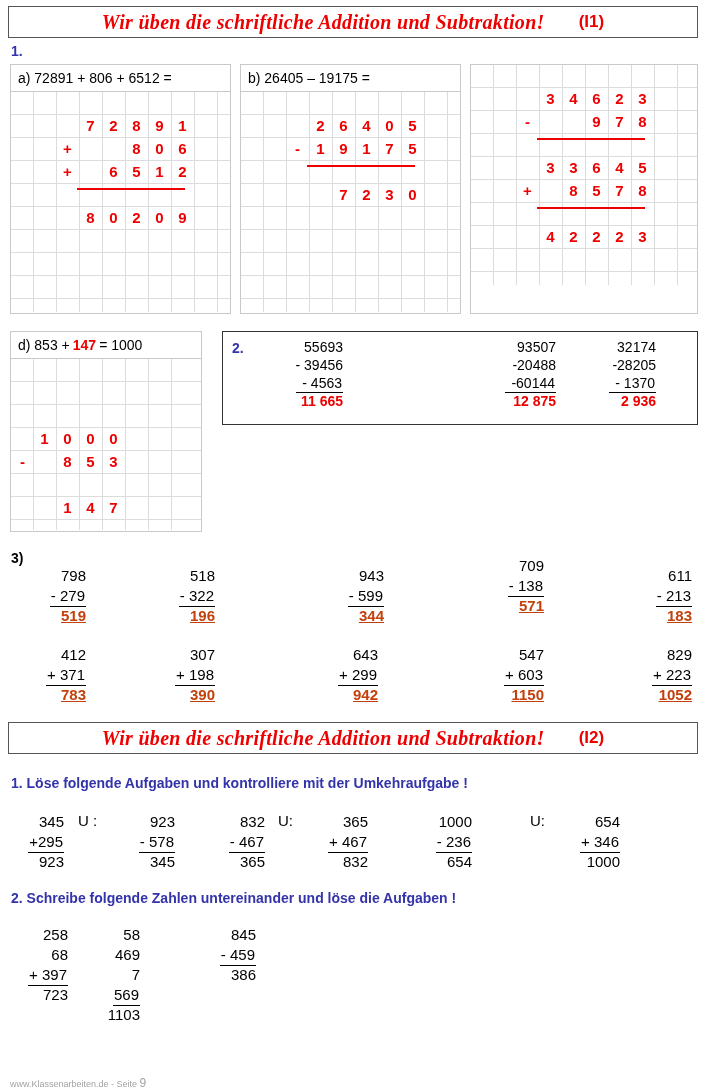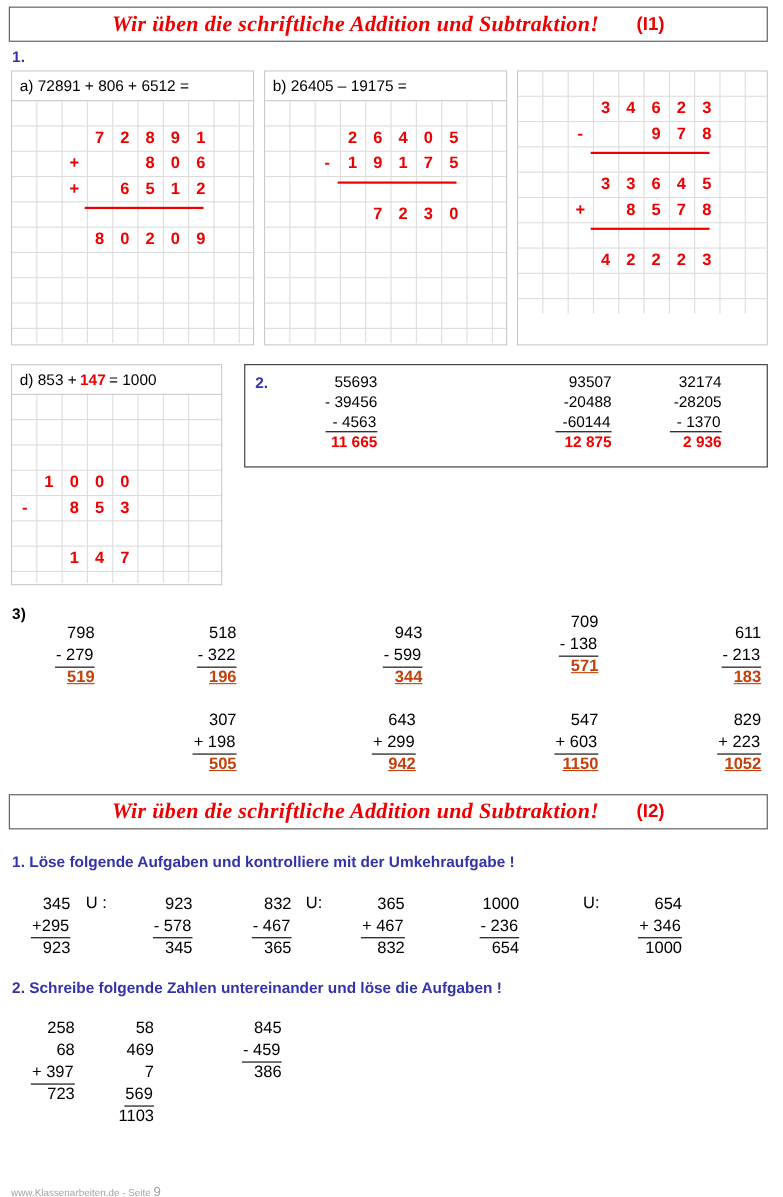--- a/index.html
+++ b/index.html
@@ -315,24 +315,29 @@
     <div class="ln">709</div>
     <div class="ln"><span class="ul">- 138</span></div>
     <div class="ln res">571</div>
   </div>
   <div class="stack" style="left:620px;top:566px;width:72px;">
     <div class="ln">611</div>
     <div class="ln"><span class="ul">- 213</span></div>
     <div class="ln res">183</div>
   </div>
 
+  <div class="stack" style="left:14px;top:645px;width:72px;">
+    <div class="ln">412</div>
+    <div class="ln"><span class="ul">+ 371</span></div>
+    <div class="ln res">783</div>
+  </div>
   <div class="stack" style="left:143px;top:645px;width:72px;">
     <div class="ln">307</div>
     <div class="ln"><span class="ul">+ 198</span></div>
-    <div class="ln res">505</div>
+    <div class="ln res">390</div>
   </div>
   <div class="stack" style="left:306px;top:645px;width:72px;">
     <div class="ln">643</div>
     <div class="ln"><span class="ul">+ 299</span></div>
     <div class="ln res">942</div>
   </div>
   <div class="stack" style="left:472px;top:645px;width:72px;">
     <div class="ln">547</div>
     <div class="ln"><span class="ul">+ 603</span></div>
     <div class="ln res">1150</div>

